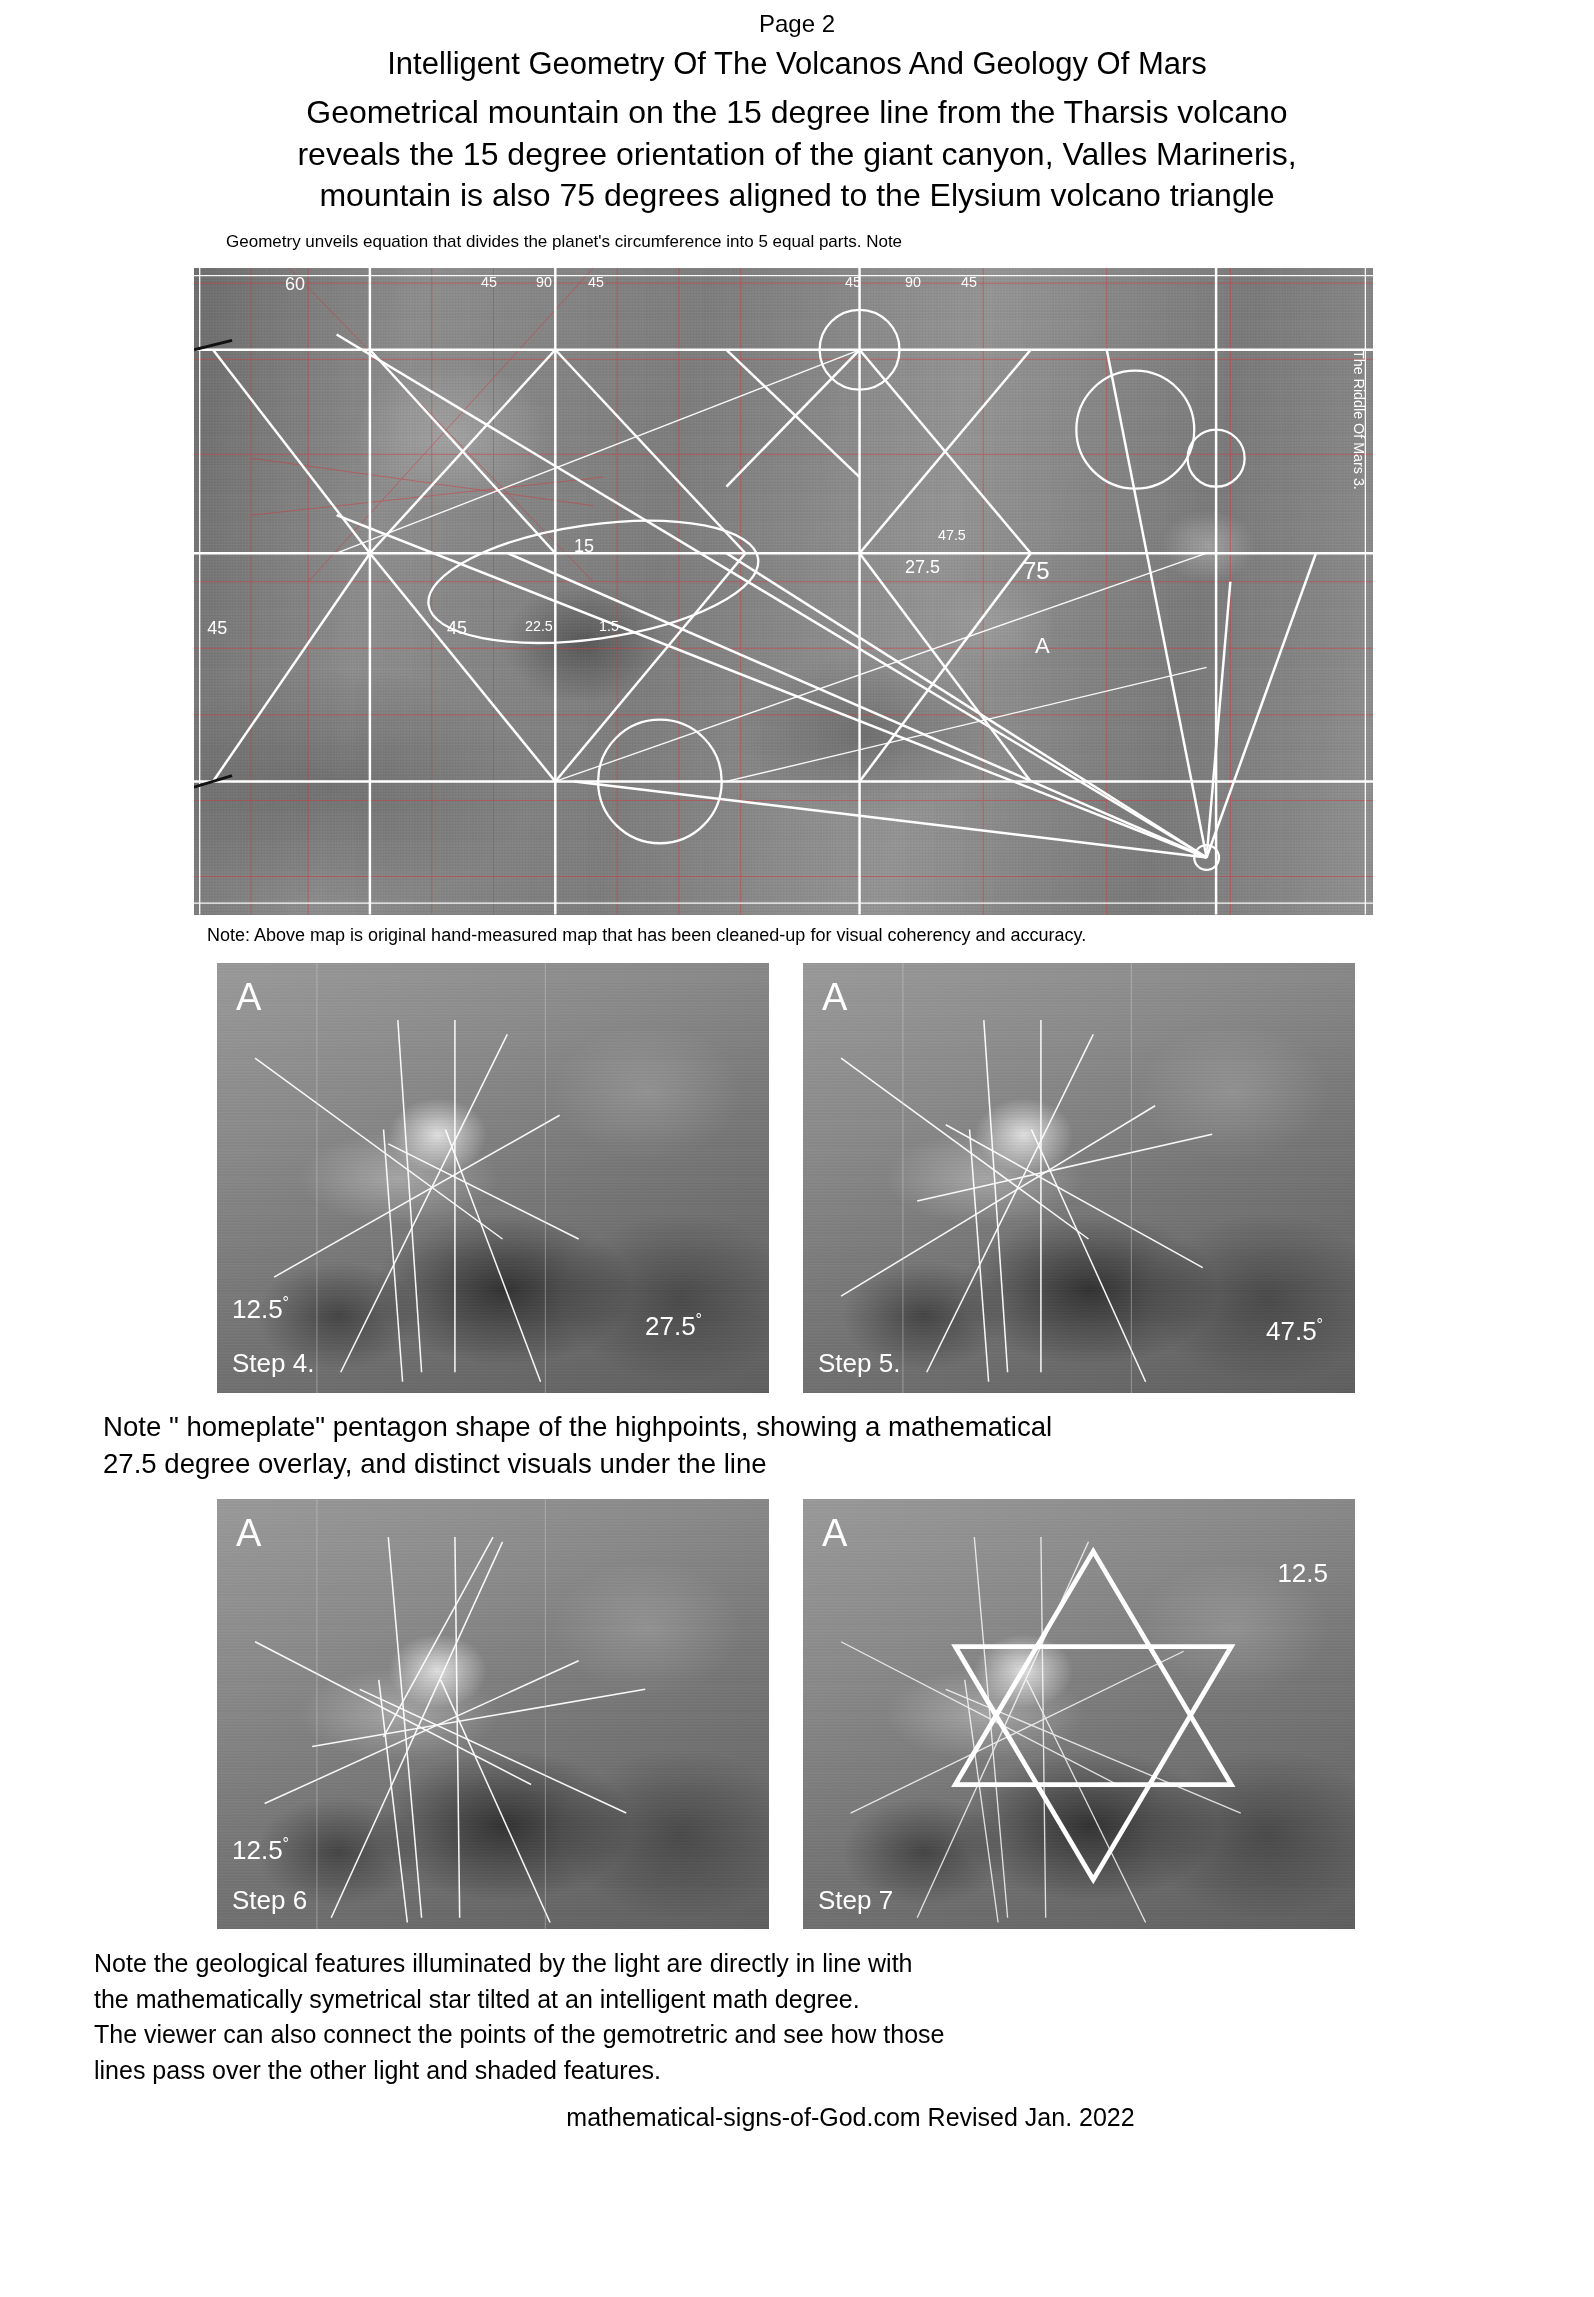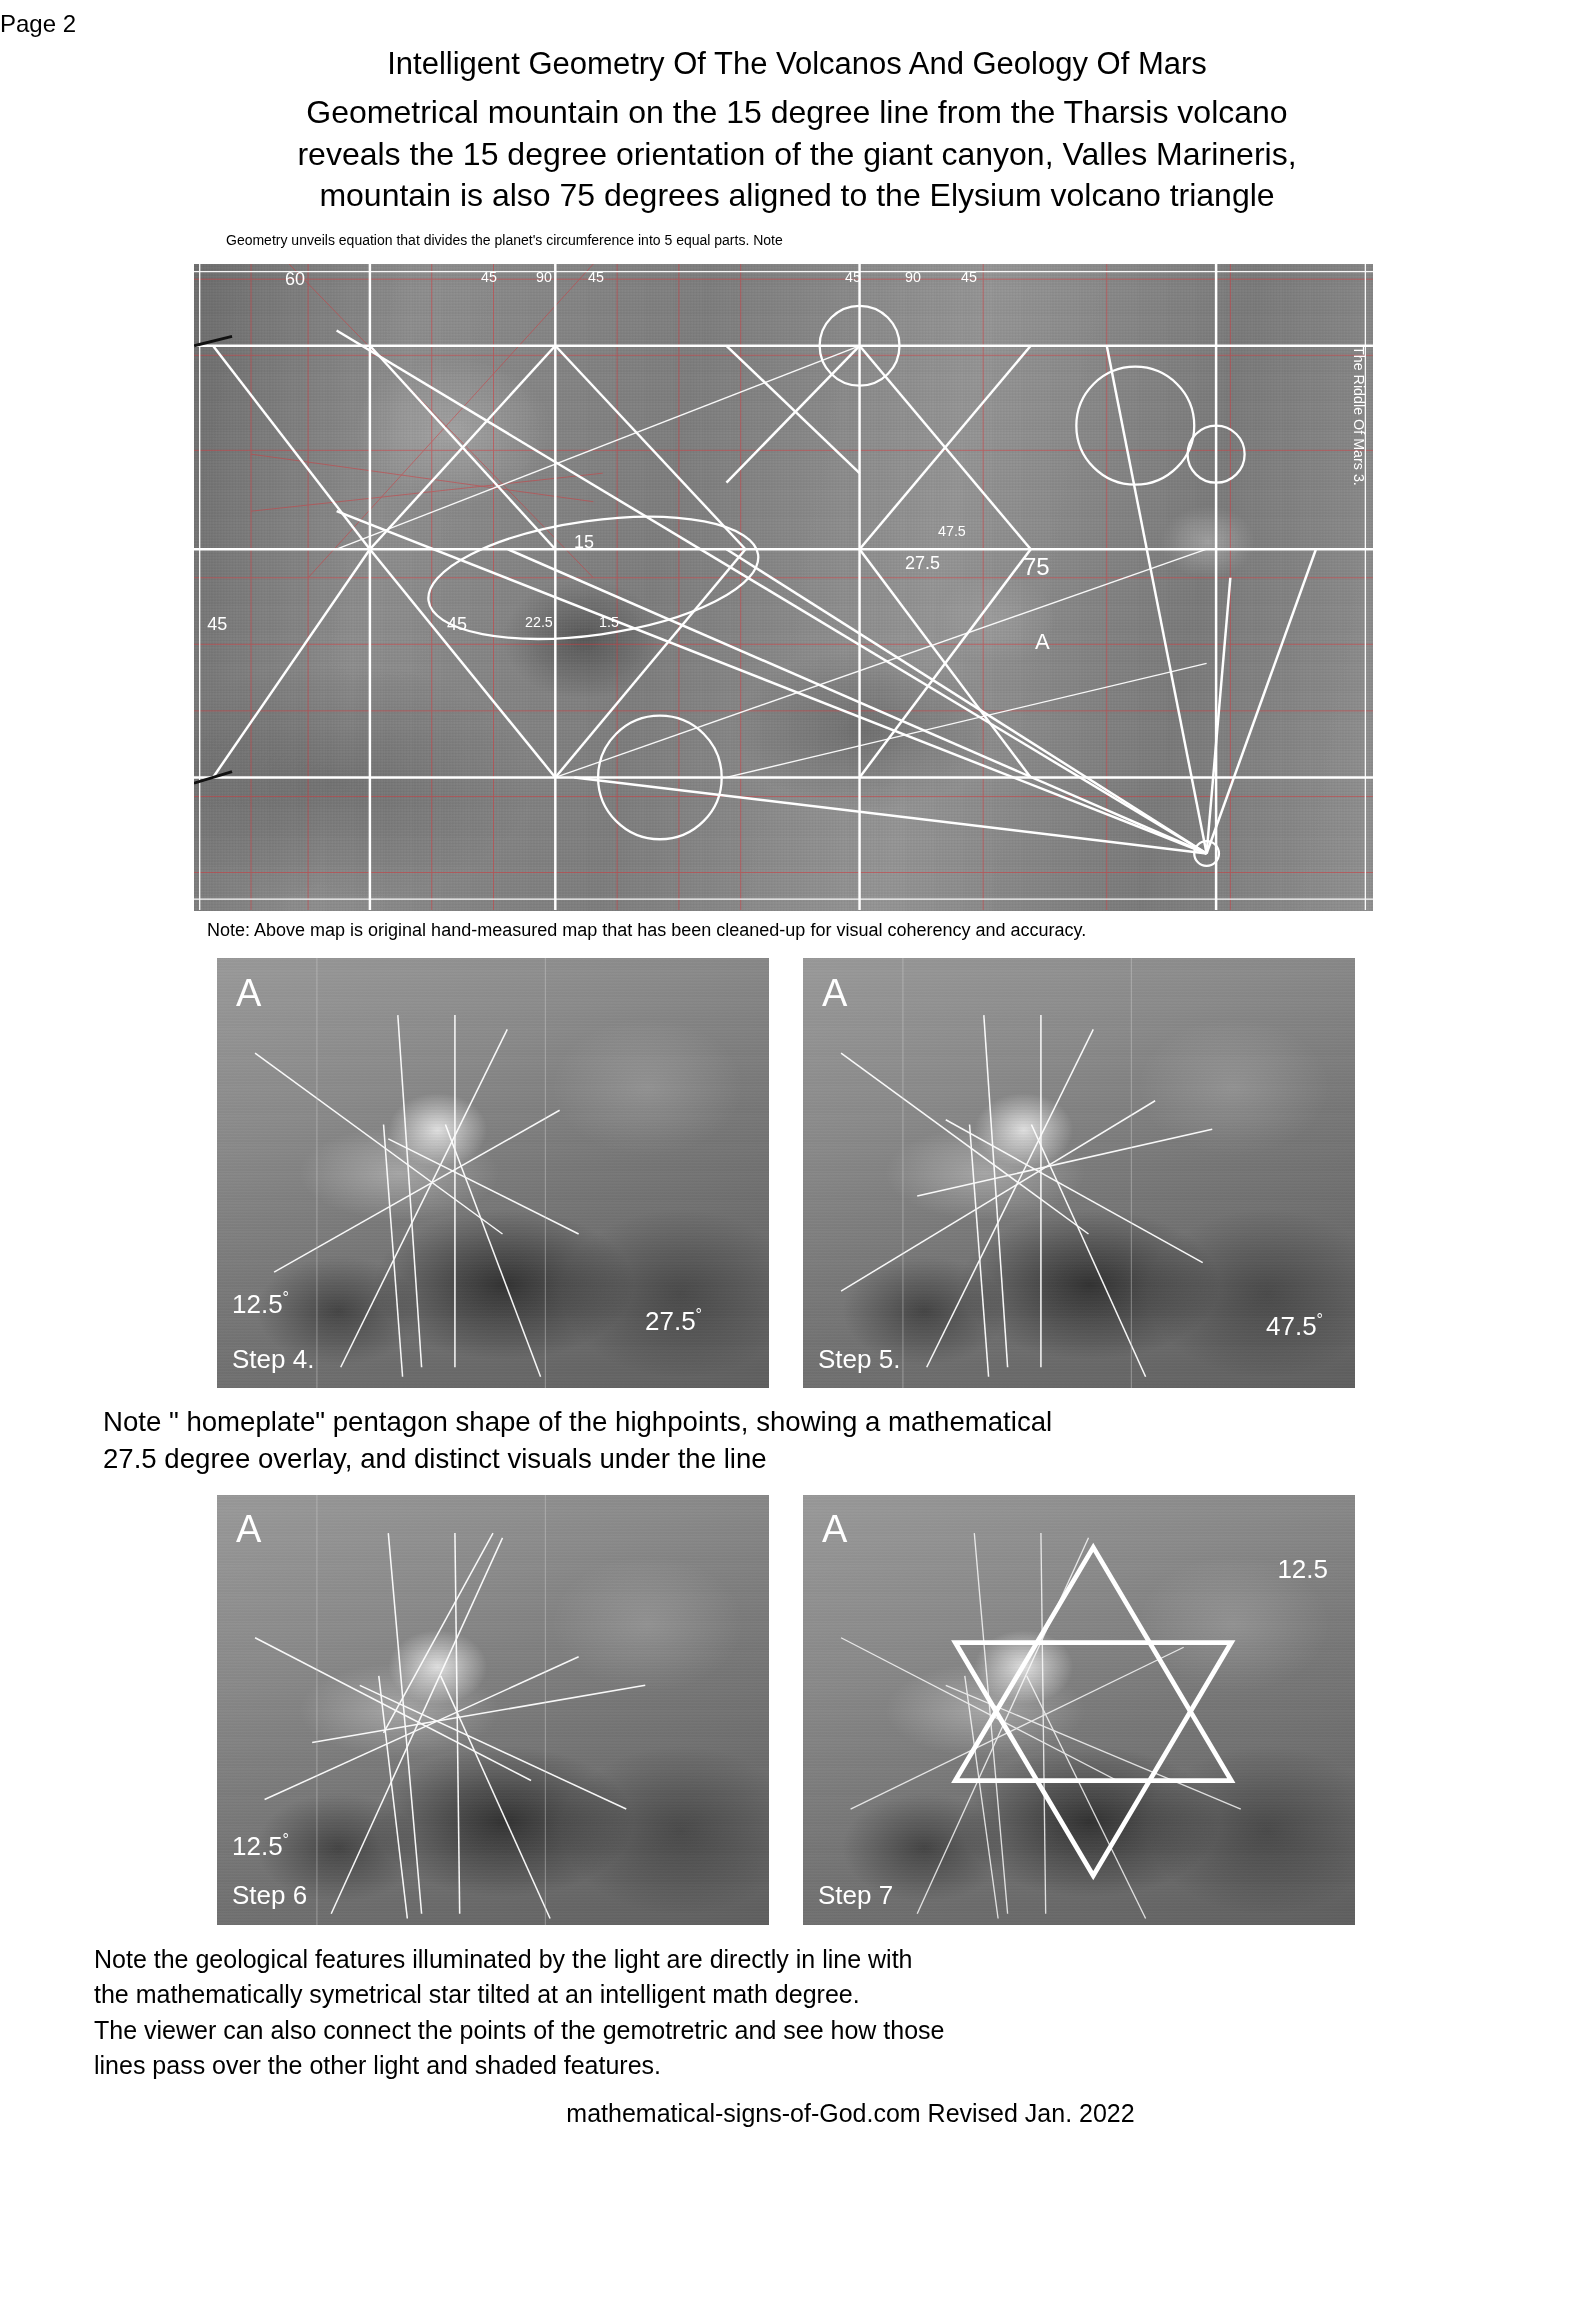--- a/index.html
+++ b/index.html
@@ -14,41 +14,42 @@
     color: #000000;
     position: relative;
     overflow: hidden;
   }
   .page {
     position: relative;
     width: 1594px;
     height: 2298px;
   }
   .page-num {
+    text-align: center;
     font-size: 24px;
     margin-top: 11.4px;
     line-height: 1.1;
   }
   .title-main {
     text-align: center;
     font-size: 31px;
     margin-top: 7.6px;
     line-height: 1.2;
   }
   .subtitle {
     text-align: center;
     font-size: 32px;
     line-height: 1.30;
     margin-top: 9.5px;
     padding: 0 57px;
   }
   .note-block {
     margin-top: 13.3px;
     padding-left: 226px;
-    font-size: 14px;
+    font-size: 17px;
     line-height: 1.45;
   }
 
   
   .map-wrap {
     position: relative;
     width: 1179px;
     height: 647px;
     margin: 13.3px auto 0 auto;
     margin-left: 194px;

